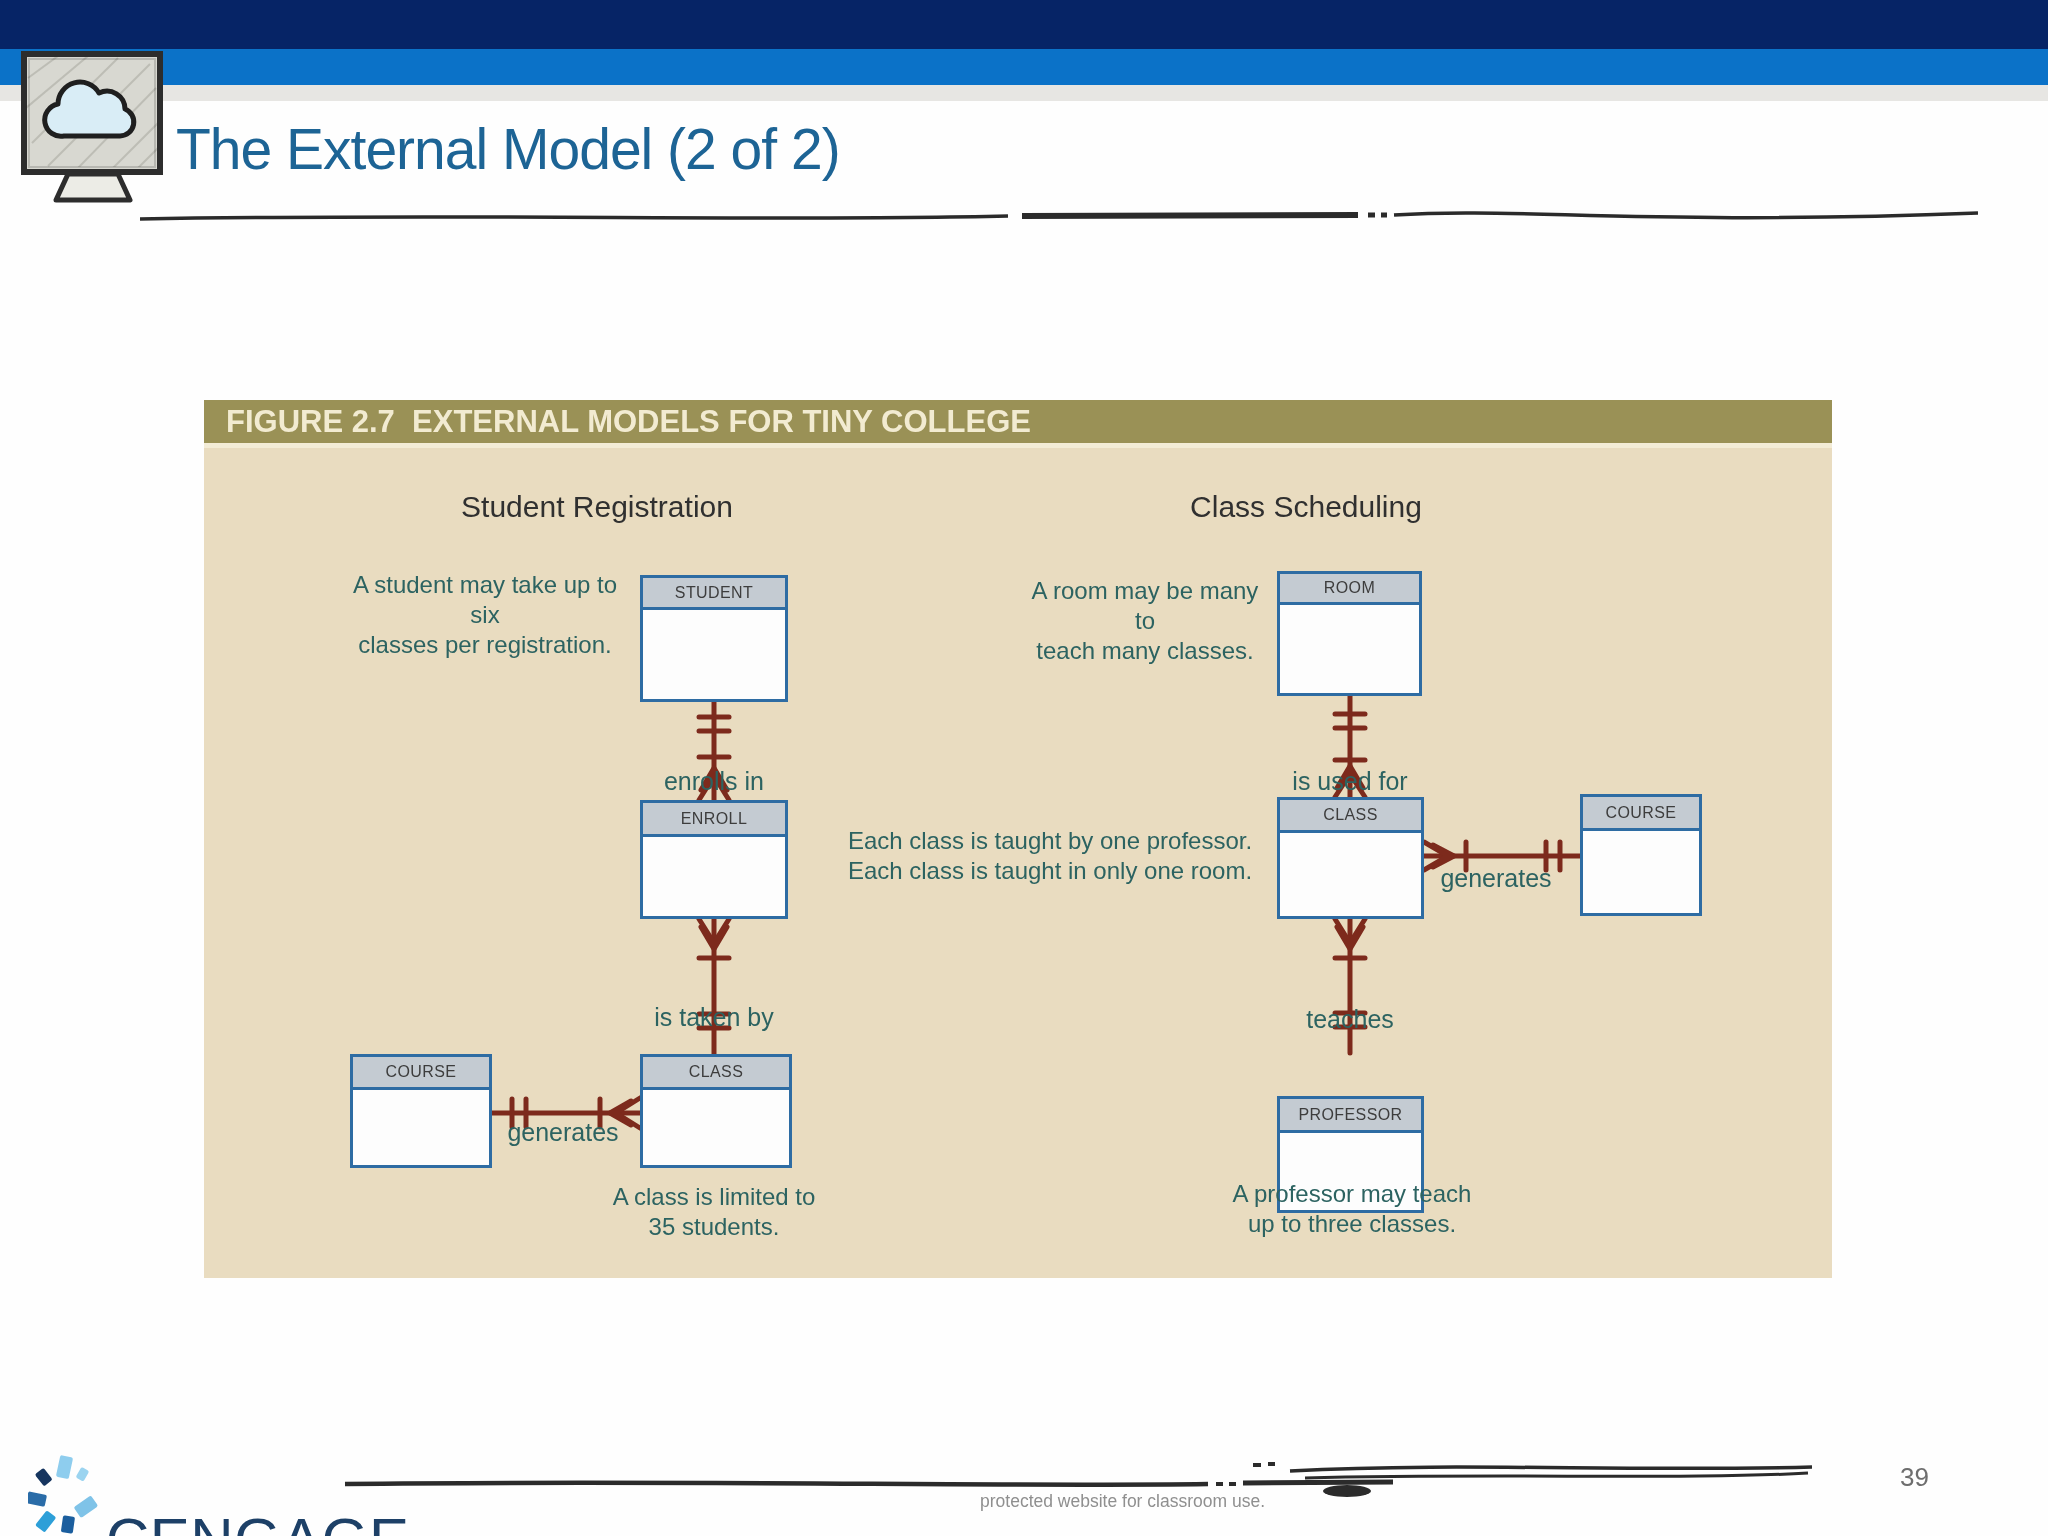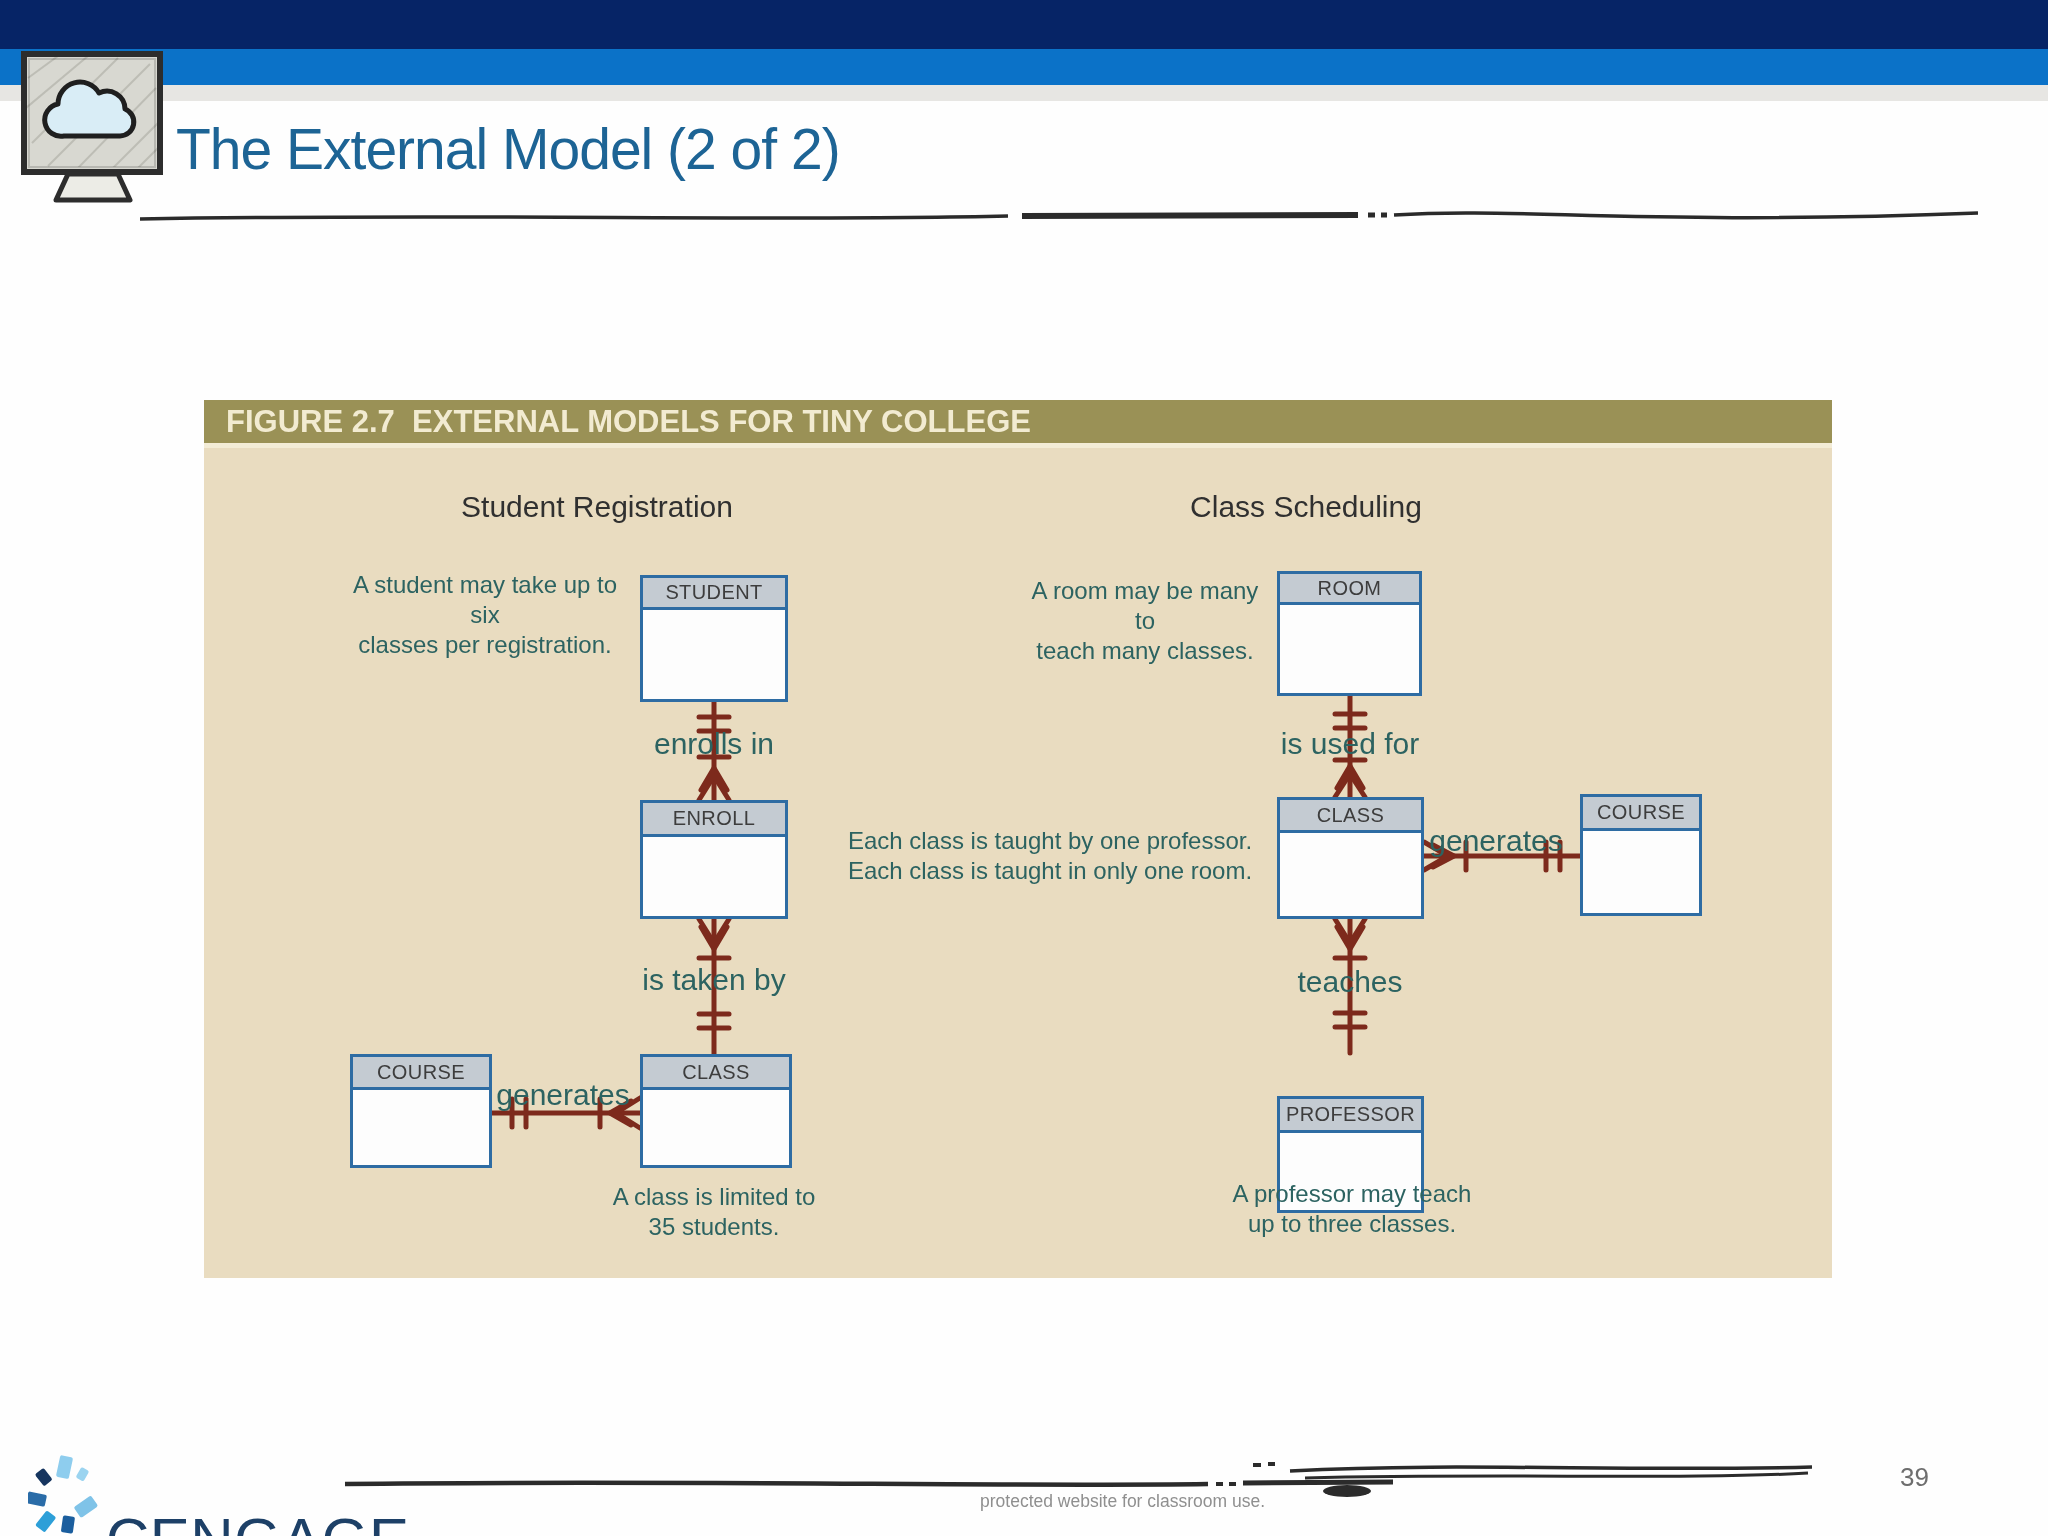--- a/index.html
+++ b/index.html
@@ -38,26 +38,26 @@
   }
   
   .entity{
     border:3px solid var(--c-box_border,#2e6ca3);background:#fdfdfd;
     box-sizing:border-box;z-index:6;
   }
   .entity-header{
     background:var(--c-box_header,#c4cbd2);
     border-bottom:3px solid var(--c-box_border,#2e6ca3);box-sizing:border-box;
     display:flex;align-items:center;justify-content:center;
-    font-size:20px;font-weight:500;letter-spacing:.4px;color:var(--c-entity_text,#3d3d3d);
+    font-size:16px;font-weight:500;letter-spacing:.4px;color:var(--c-entity_text,#3d3d3d);
   }
   
   .rel-label{
-    transform:translateX(-50%);font-size:30px;color:var(--c-note,#2c6361);
-    white-space:nowrap;z-index:7;
+    transform:translateX(-50%);font-size:25px;color:var(--c-note,#2c6361);
+    white-space:nowrap;z-index:7;margin-top:40px;
   }
   .note{
     text-align:center;font-size:24px;line-height:30px;color:var(--c-note,#2c6361);
     z-index:7;
   }
   
   .brand-icon{left:28px;top:1450px;width:76px;height:86px;z-index:5;}
   .brand-word{
     left:106px;top:1464px;font-size:60px;font-weight:500;letter-spacing:.5px;
     color:var(--c-brand,#1d4067);z-index:5;white-space:nowrap;margin-top:41px;

